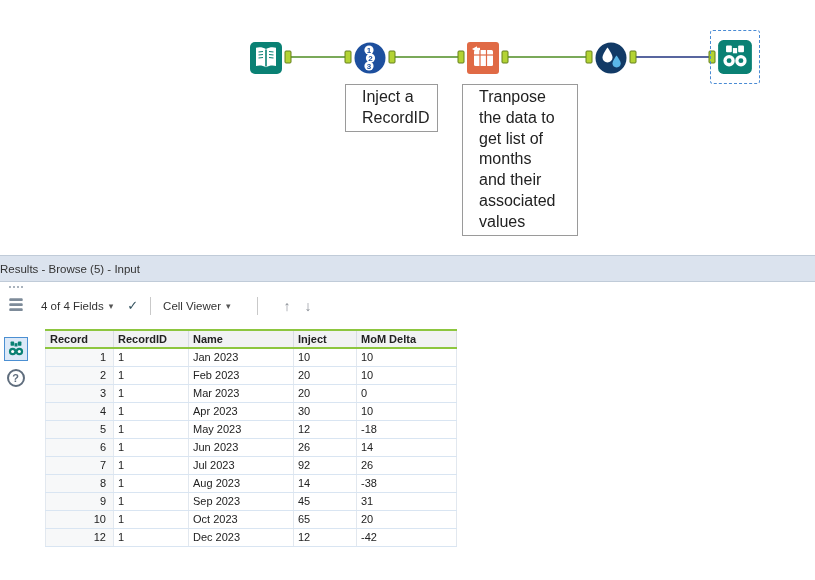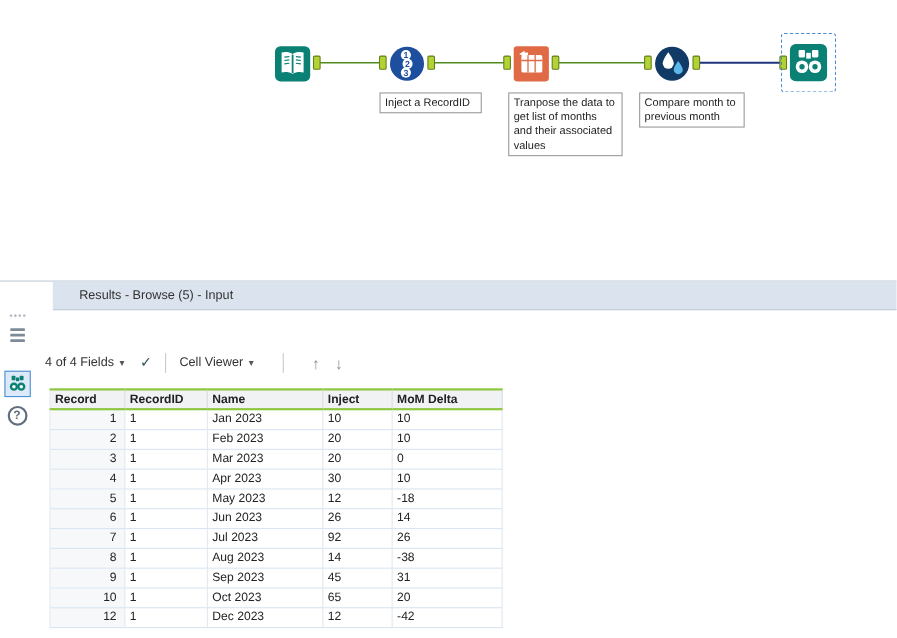--- a/index.html
+++ b/index.html
@@ -12,48 +12,48 @@
   .tool { position:absolute; width:36px; height:36px; }
   .tool svg { width:100%; height:100%; display:block; }
   .tool-input   { left:248px; top:40px; }
   .tool-recid   { left:352px; top:40px; }
   .tool-transp  { left:465px; top:40px; }
   .tool-multirow{ left:593px; top:40px; }
   .tool-browse  { left:716px; top:38px; width:38px; height:38px; }
   .sel-rect { position:absolute; left:710px; top:30px; width:50px; height:54px;
     border:1px dashed #4a8bd4; border-radius:3px; }
   .annotation { position:absolute; background:#fff; border:1px solid #9a9a9a;
-    font-size:10px; line-height:1.3; color:#222; padding:2px 4px; }
+    font-size:16px; line-height:1.3; color:#222; padding:2px 16px; }
   .anno-recid   { left:345px; top:84px; width:93px; }
-  .anno-transp  { left:462px; top:84px; width:104px; }
+  .anno-transp  { left:462px; top:84px; width:116px; }
   .anno-multirow{ left:581px; top:84px; width:96px; }
 
   
   .results { position:absolute; left:0; top:255px; width:815px; height:325px;
     background:#fff; border-top:1px solid #c0cbd8; }
   .results-header { height:26px; background:#dbe3ee; border-bottom:1px solid #c0cbd8;
-    font-size:11.5px; color:#333; display:flex; align-items:center; padding-left:24px;margin-left:48px; }
+    font-size:11.5px; color:#333; display:flex; align-items:center; padding-left:0; }
   .results-body { display:flex; height:298px; }
 
   .side-rail { width:31px; display:flex; flex-direction:column; align-items:center;
     padding-top:3px; }
   .grip { width:16px; height:5px; margin-bottom:3px;
     background:radial-gradient(circle 1px at 2px 2px,#aab3bd 1px,transparent 1.2px);
     background-size:4px 4px; }
   .rail-icon { width:24px; height:24px; display:flex; align-items:center;
     justify-content:center; margin-bottom:4px; }
   .rail-icon svg { width:20px; height:20px; }
   .rail-sel { border:1px solid #4b8fd2; background:#dce9f8; margin-top:16px; }
   .help-circle { width:18px; height:18px; border:2px solid #5f6d7d; border-radius:50%;
     color:#5f6d7d; font-weight:bold; font-size:11px; display:flex; align-items:center;
     justify-content:center; margin-top:4px; }
 
   .main-area { flex:1; }
   .toolbar { height:47px; display:flex; align-items:center; padding-left:10px;
-    font-size:11.5px; color:#333;margin-top:24px; }
+    font-size:11.5px; color:#333; }
   .tb-item { display:flex; align-items:center; gap:5px; cursor:default; }
   .caret { font-size:9px; color:#555; }
   .tb-check { color:#33515e; font-size:13px; margin-left:14px; }
   .tb-div { width:1px; height:18px; background:#c9c9c9; margin:0 12px; }
   .tb-info { color:#333; }
   .tb-arrow { font-size:14px; color:#8a8f96; margin-left:14px; }
 
   table.grid { border-collapse:collapse; table-layout:fixed; width:411px;
     margin-left:14px; font-size:11px; color:#222; }
   table.grid th { font-weight:bold; text-align:left; background:#f1f2f3;
@@ -149,21 +149,20 @@
         <circle cx="12.4" cy="21.5" r="5.4"></circle>
         <circle cx="23.6" cy="21.5" r="5.4"></circle>
       </g>
       <circle cx="12.4" cy="21.5" r="2.3" fill="#0a8174"></circle>
       <circle cx="23.6" cy="21.5" r="2.3" fill="#0a8174"></circle>
     </svg>
   </div>
 
   <div class="annotation anno-recid">Inject a RecordID</div>
   <div class="annotation anno-transp">Tranpose the data to get list of months and their associated values</div>
-  <div class="annotation anno-multirow">Compare month to previous month</div>
 </div>
 
 <div class="results">
   <div class="results-header">
     <span>Results - Browse (5) - Input</span>
   </div>
 
   <div class="results-body">
     <div class="side-rail">
       <div class="grip"></div>

